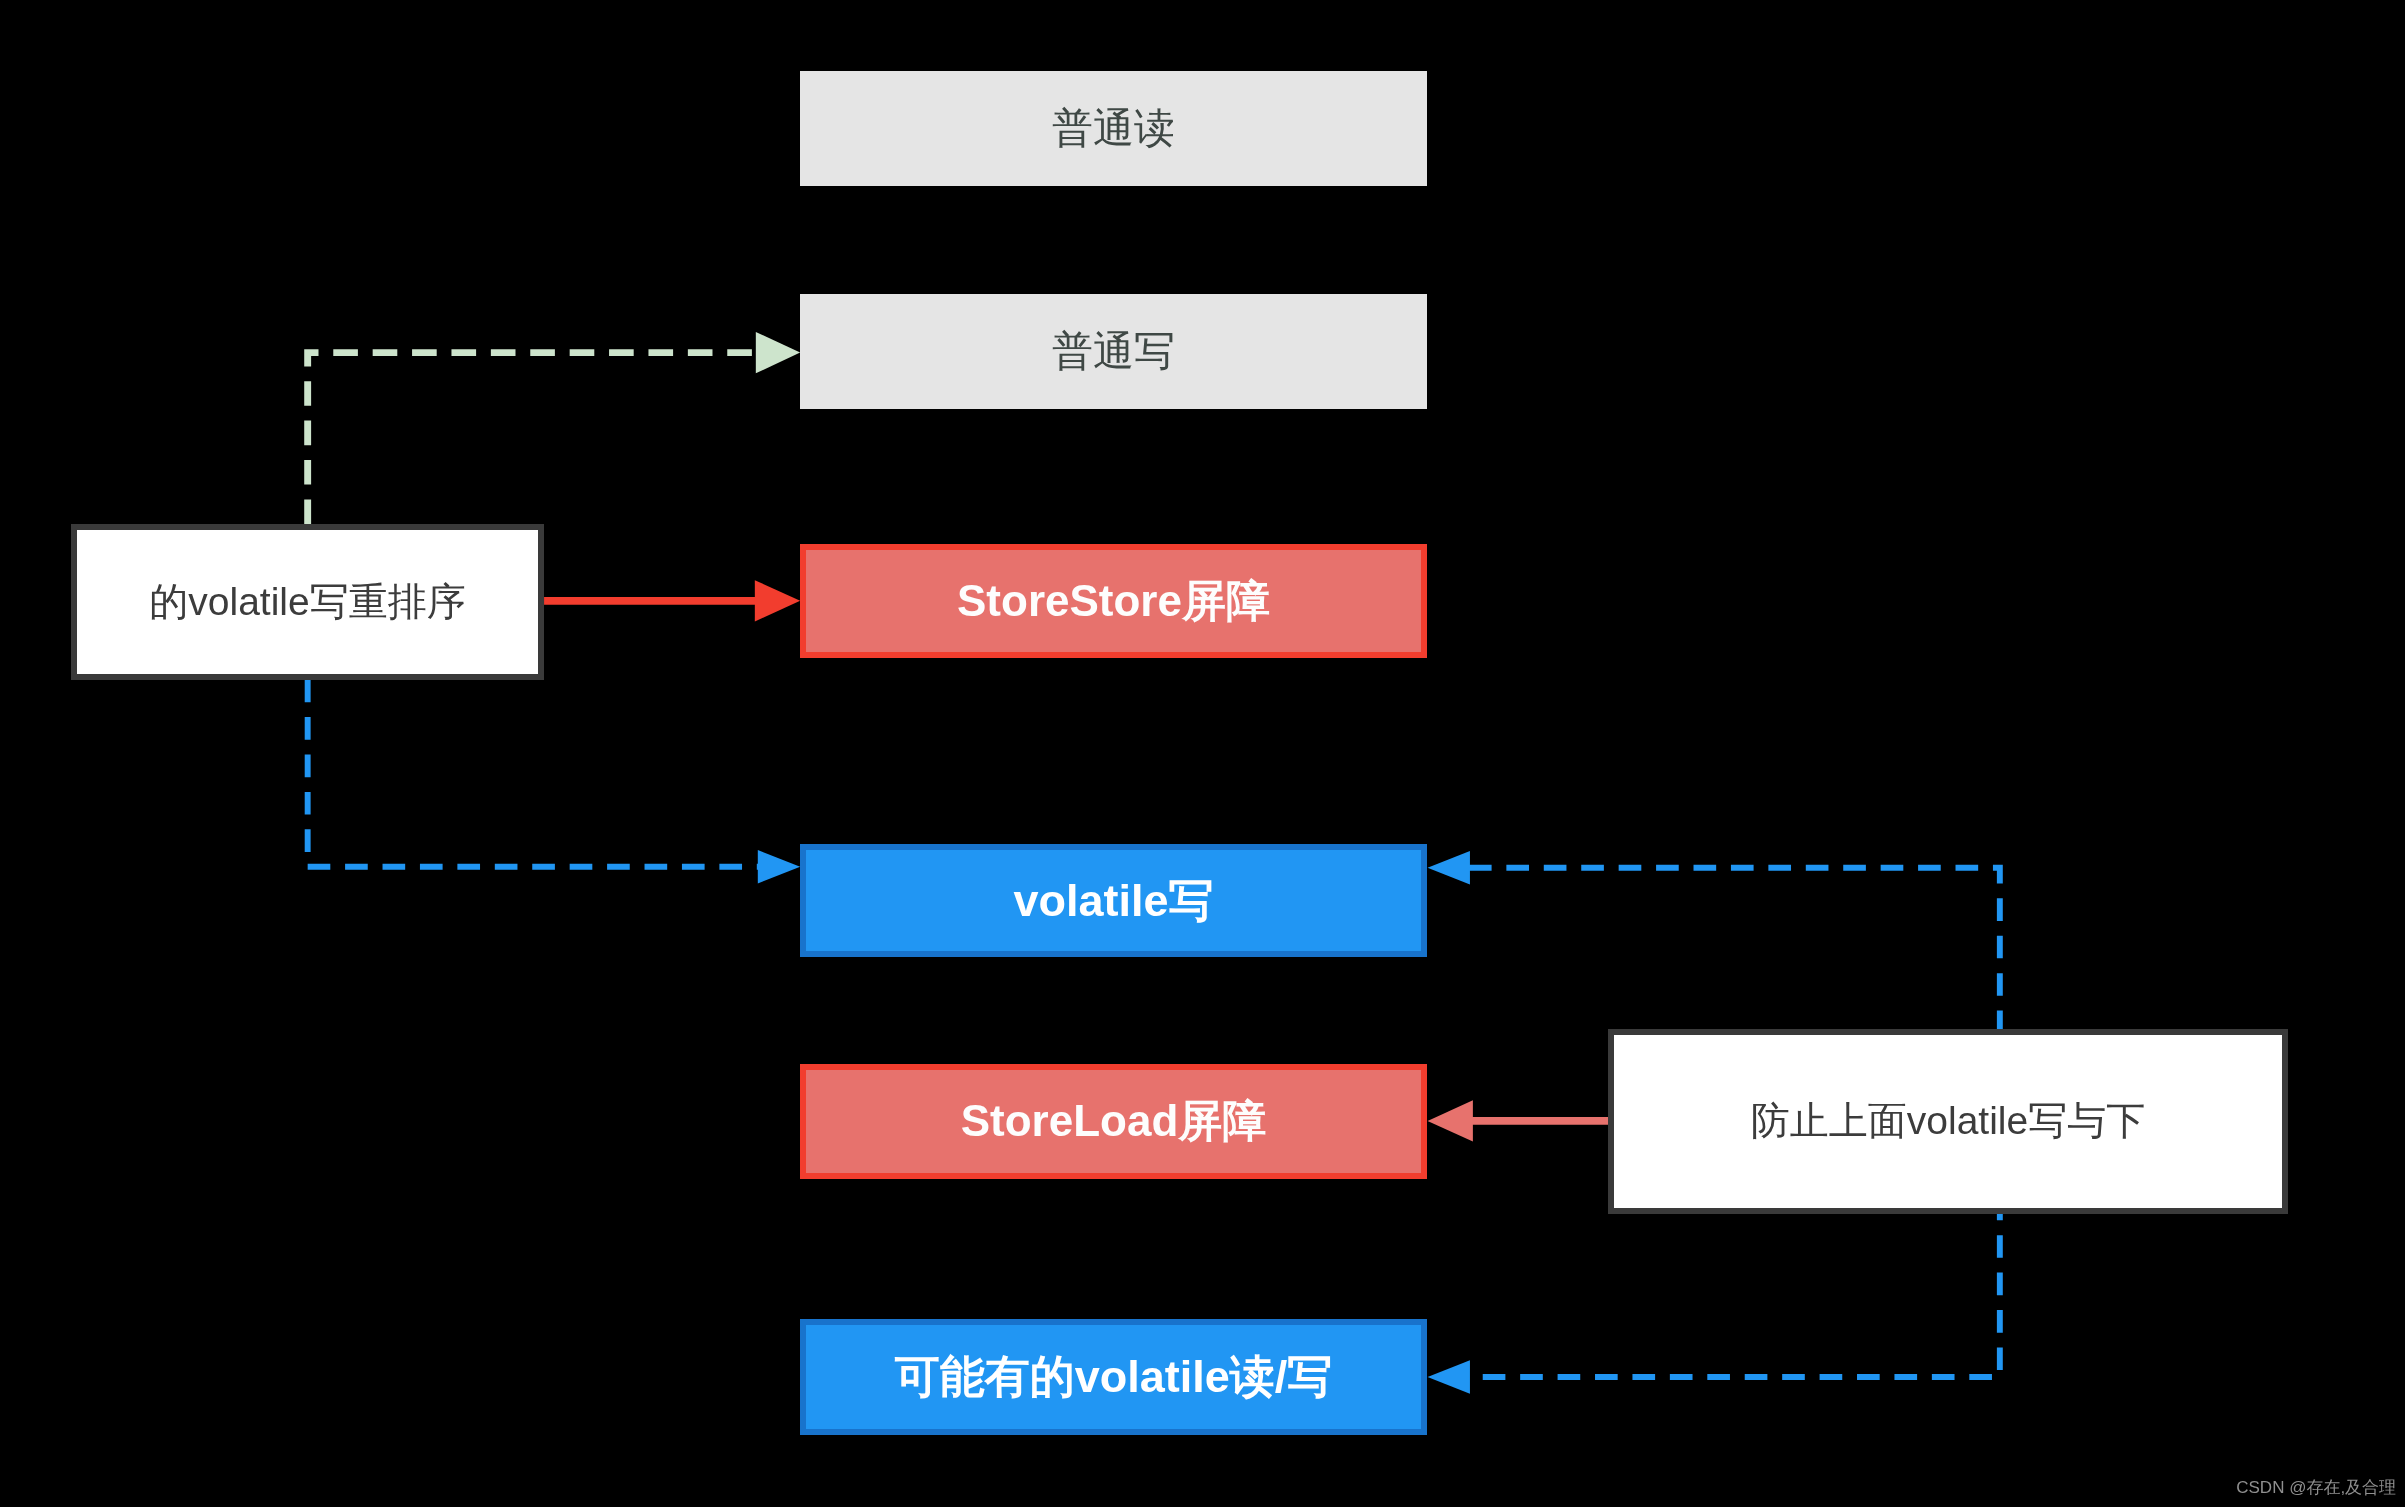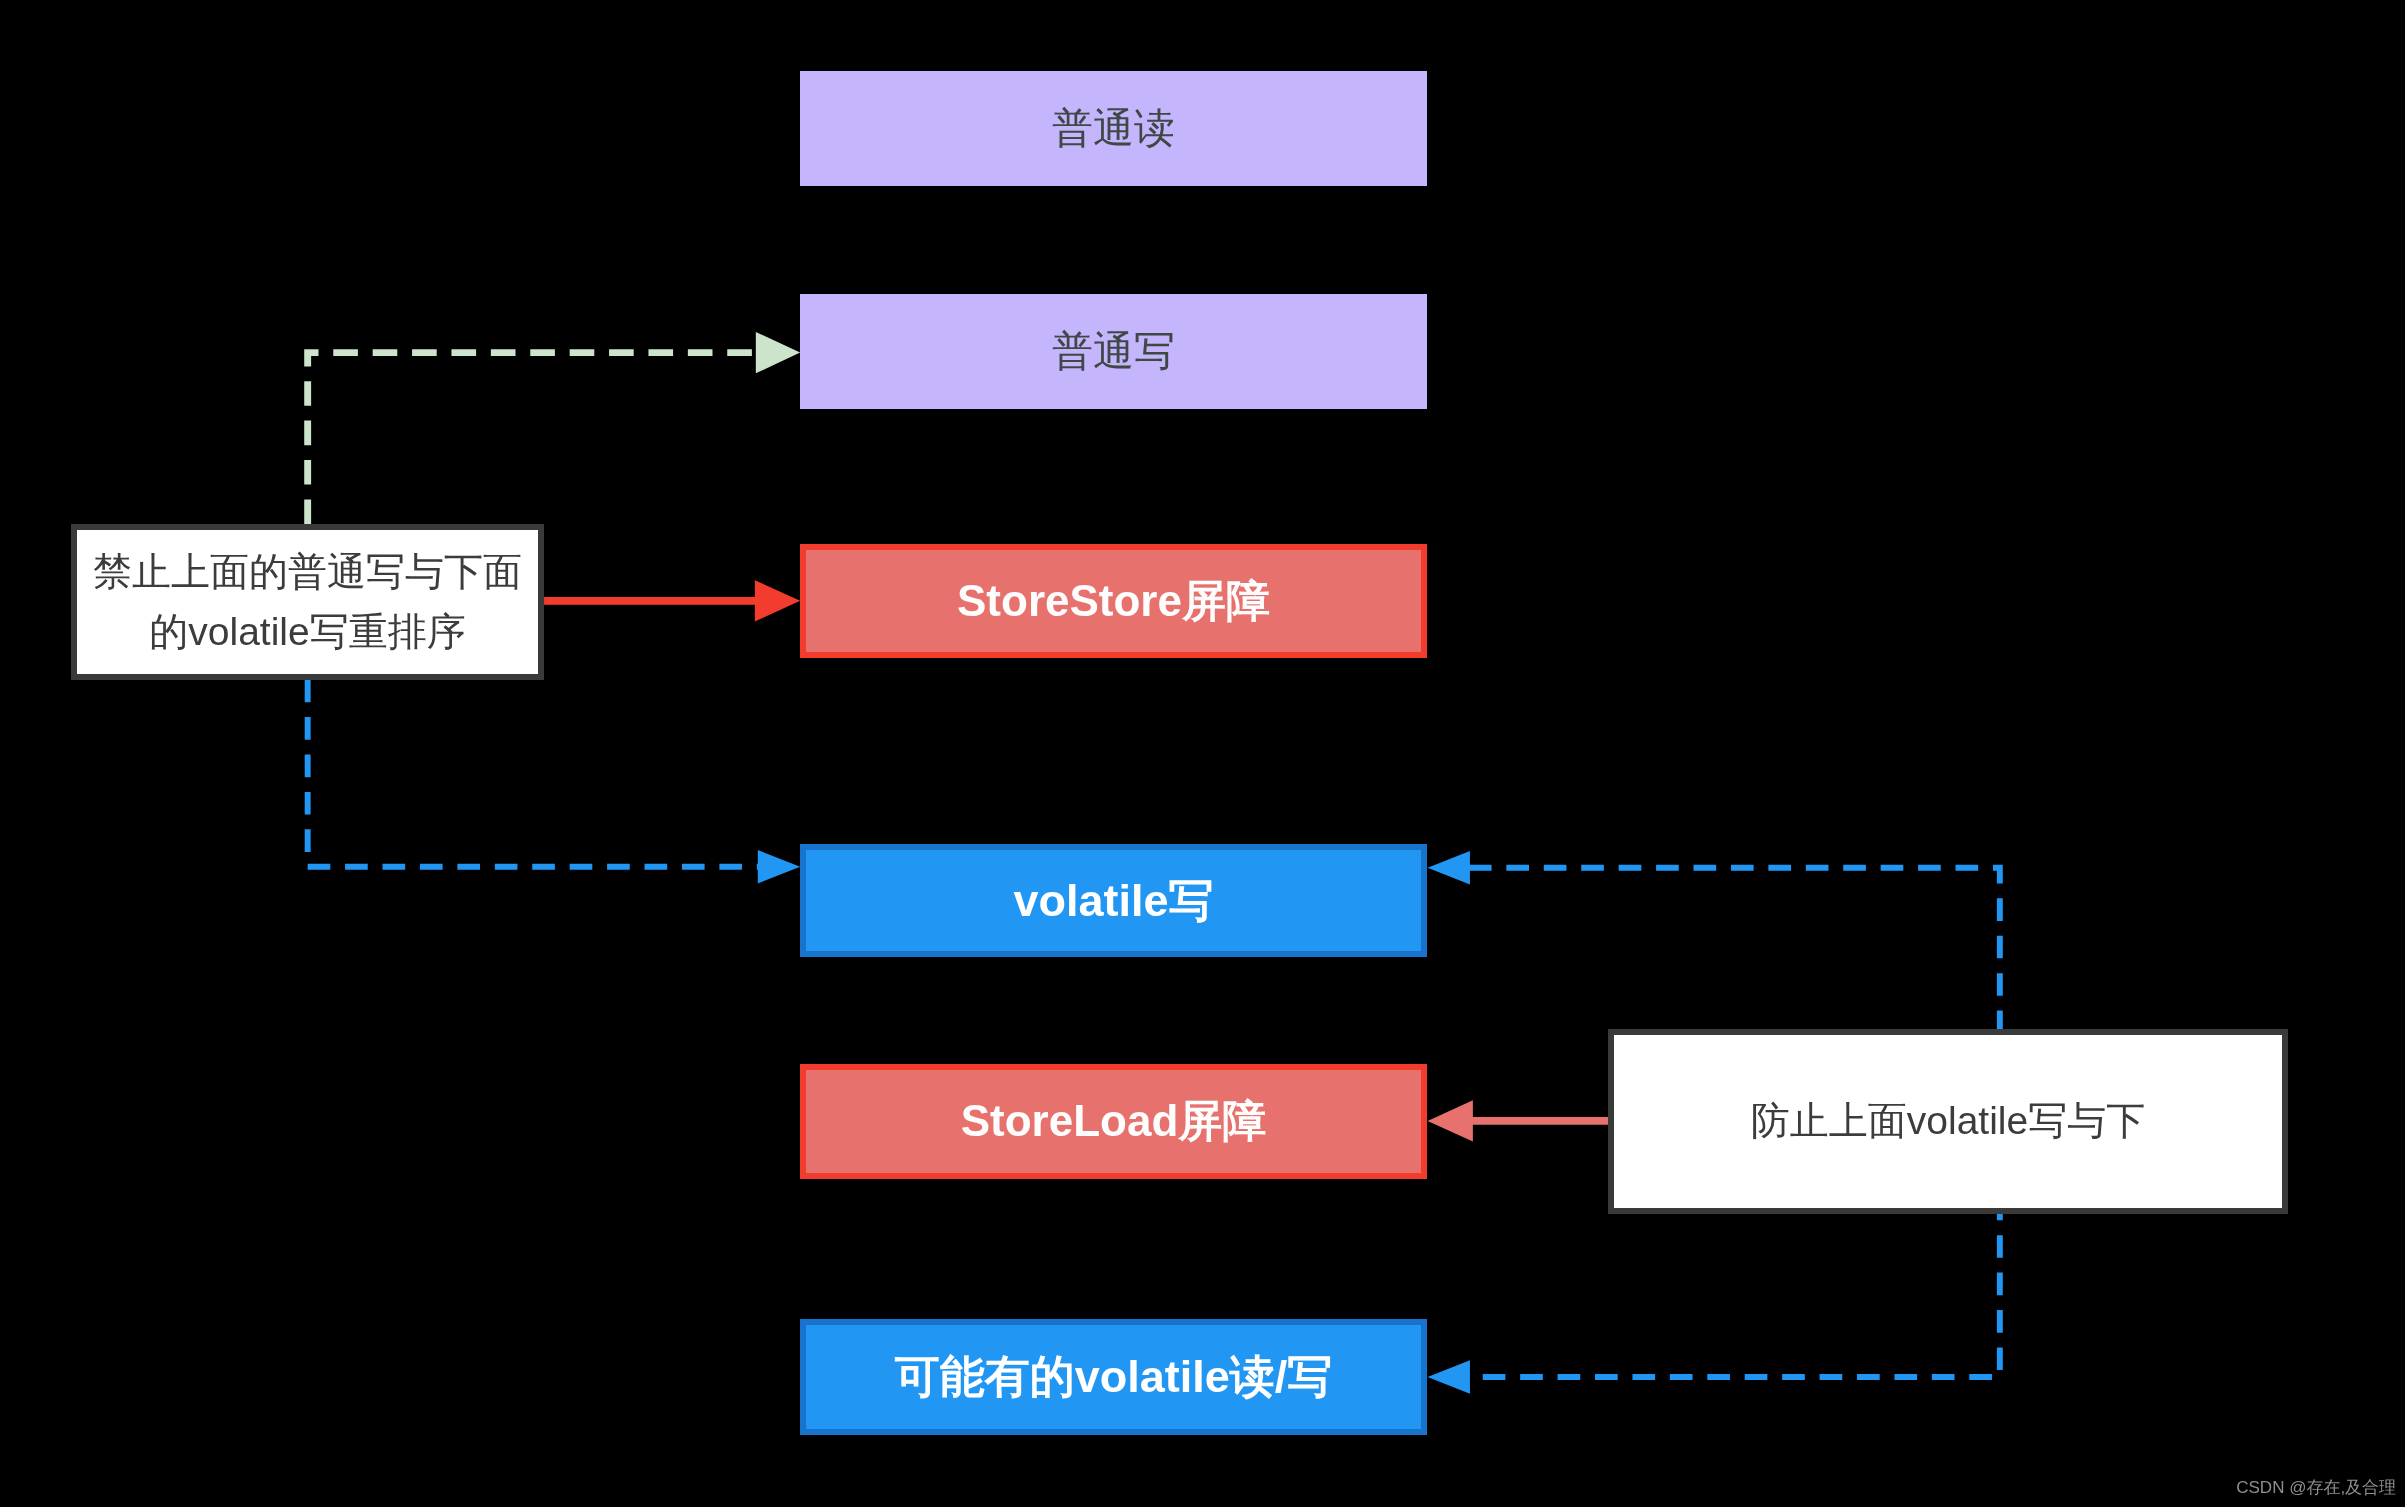--- a/index.html
+++ b/index.html
@@ -26,21 +26,21 @@
     left: 800px;
     width: 627px;
     display: flex;
     align-items: center;
     justify-content: center;
     box-sizing: border-box;
     z-index: 2;
     text-align: center;
   }
   .node-normal {
-    background: #c4b5fd;
+    background: #e5e5e5;
     color: #3f4845;
     font-size: 41px;
     font-weight: 400;
   }
   .node-barrier {
     background: #e7726d;
     border: 6.9px solid #f23d2e;
     color: #fdfdfd;
     font-size: 44px;
     font-weight: 700;
@@ -137,21 +137,20 @@
 
   <div class="node node-barrier" id="node-storeload">
     <span>StoreLoad屏障</span>
   </div>
 
   <div class="node node-volatile" id="node-possible-vrw">
     <span>可能有的volatile读/写</span>
   </div>
 
   <div class="annotation" id="note-left">
-    <span>禁止上面的普通写与下面</span>
     <span>的volatile写重排序</span>
   </div>
 
   <div class="annotation" id="note-right">
     <span>防止上面volatile写与下</span>
   </div>
 
   <div id="watermark">CSDN @存在,及合理</div>
 
 </div>

